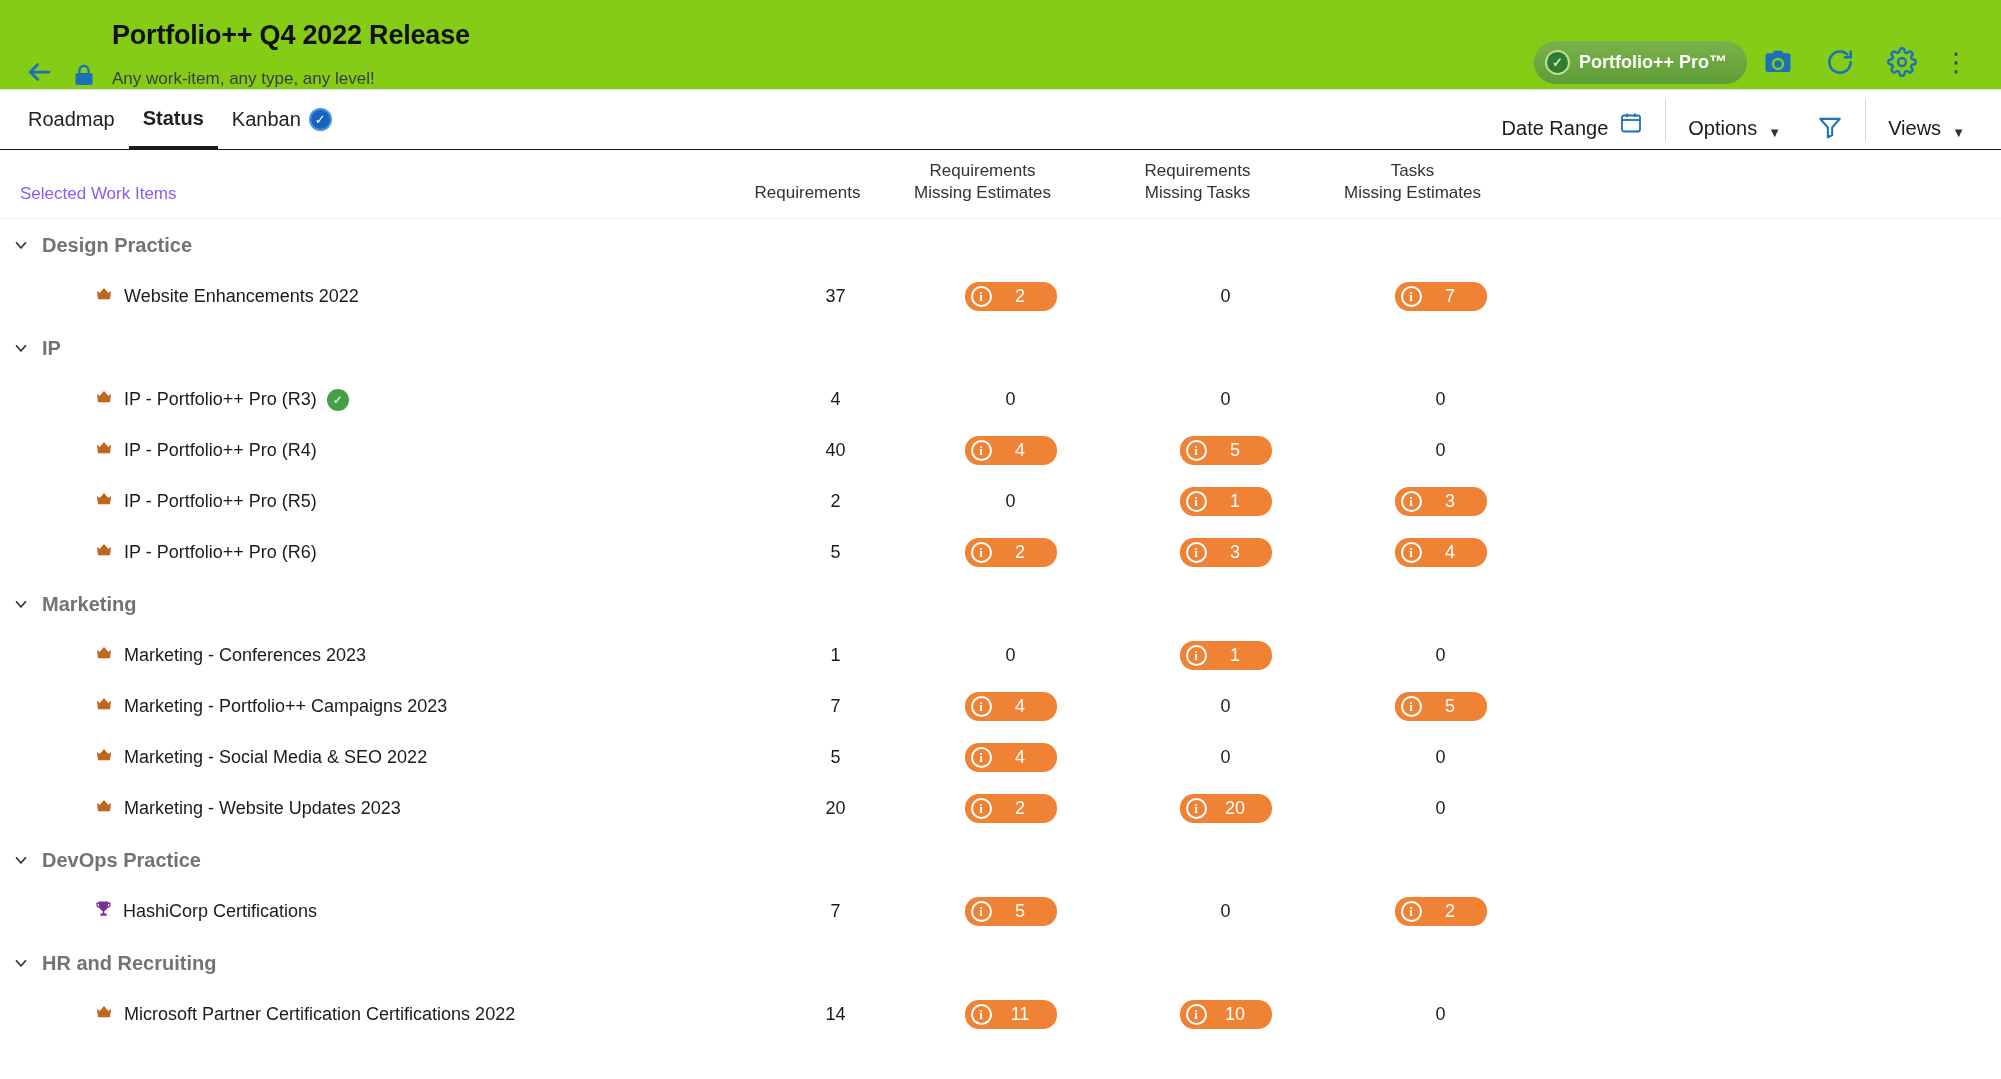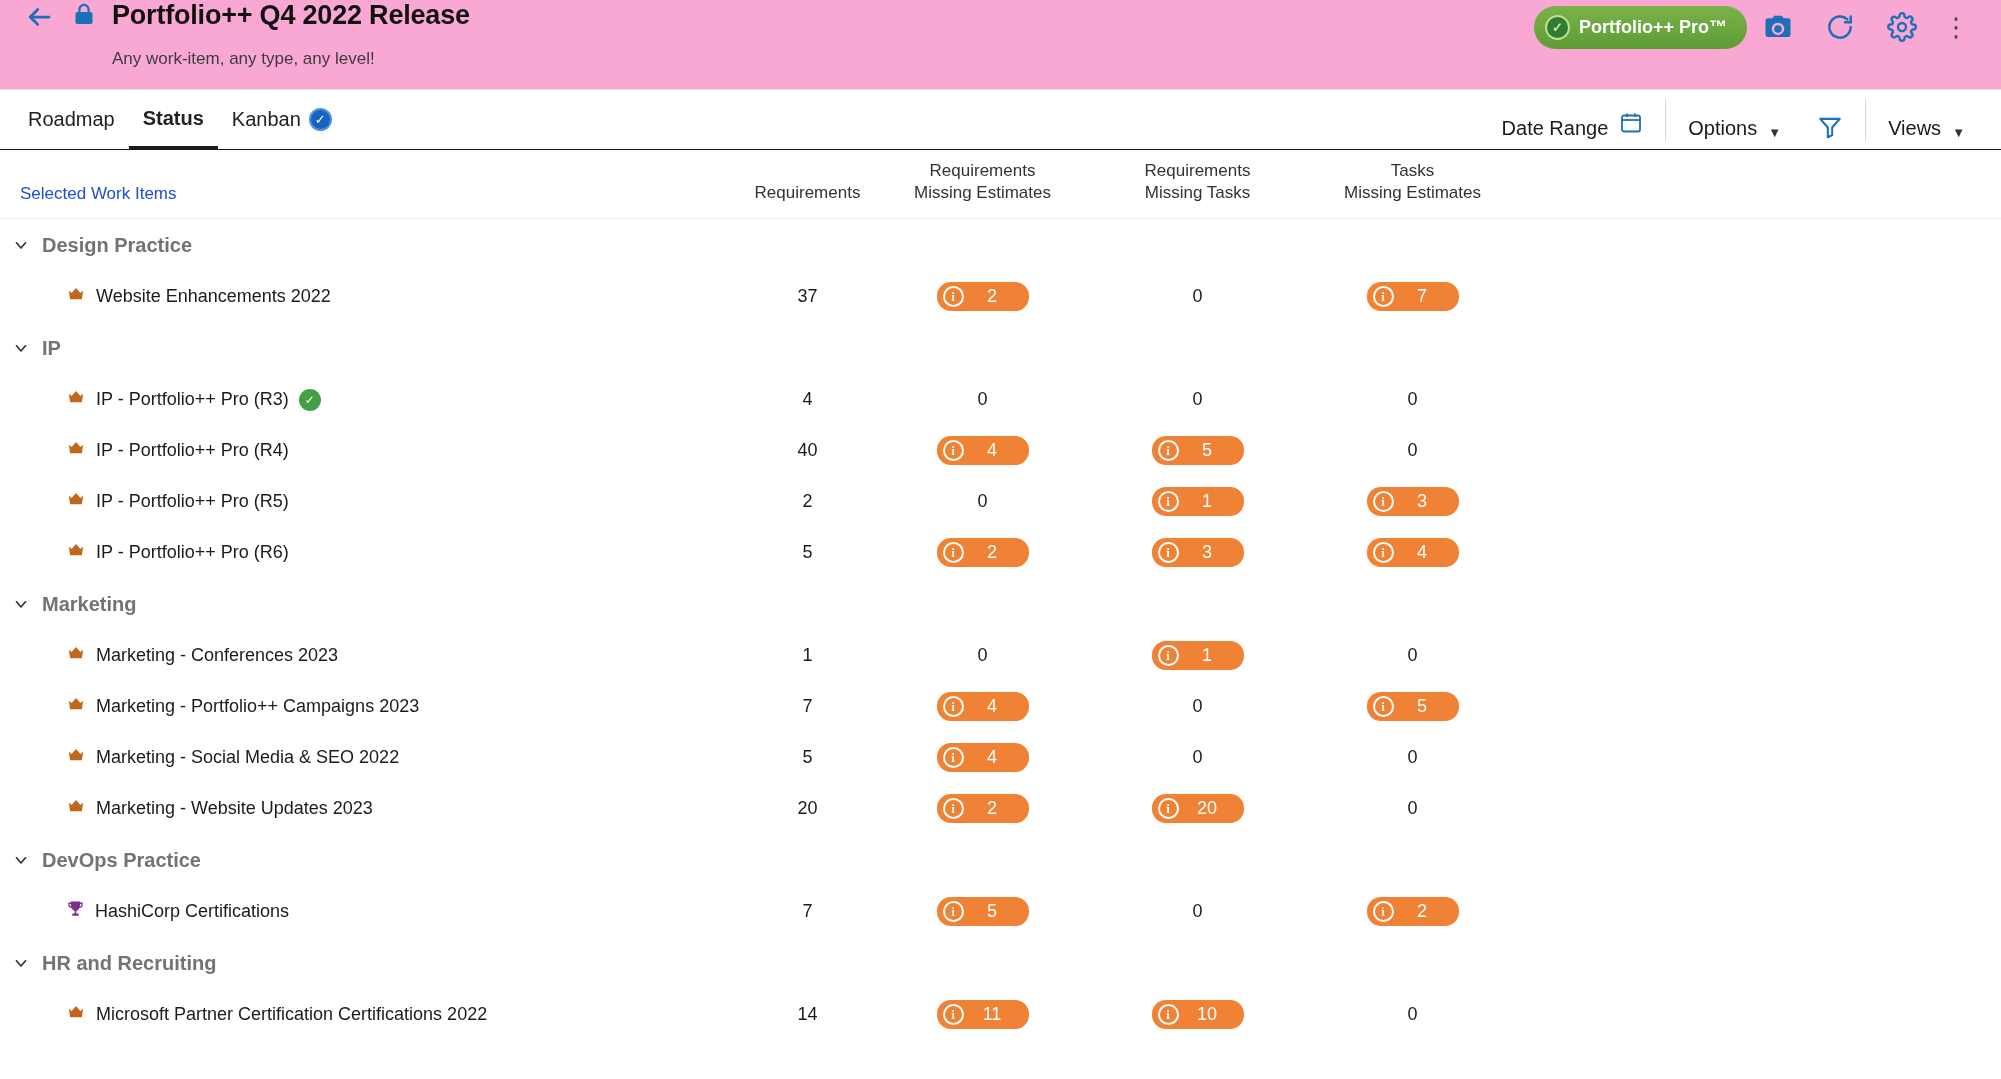--- a/index.html
+++ b/index.html
@@ -9,24 +9,24 @@
     background: #ffffff;
     font-family: "Liberation Sans", sans-serif;
     color: #1b1b1b;
     overflow: hidden;
   }
 
   
   .header {
     position: relative;
     height: 90px;
-    background: #f9a8d4;
+    background: #84cc16;
     border-bottom: 1px solid #e3e3e3;
     display: flex;
-    align-items: flex-start;
+    align-items: flex-end;
     padding: 0 22px;
   }
   .back-arrow {
     width: 34px; height: 34px;
     display: flex; align-items: center; justify-content: center;
     color: #1d6fb8;
     cursor: pointer;
     flex: 0 0 auto;
   }
   .lock-icon {
@@ -119,21 +119,21 @@
   .chev { font-size: 13px; color: #333; }
 
   
   .table { width: 100%; }
   .col-head {
     display: flex;
     align-items: flex-end;
     padding: 10px 0 14px 0;
     border-bottom: 1px solid #eee;
   }
-  .c-name { width: 740px; padding-left: 20px; font-size: 17px; color: #1d4ed8; }
+  .c-name { width: 740px; padding-left: 20px; font-size: 17px; color: #8b5cf6; }
   .c-num  { width: 135px; text-align: center; font-size: 17px; color: #333; line-height: 1.3; }
   .c-wide { width: 215px; text-align: center; font-size: 17px; color: #333; line-height: 1.3; }
 
   .group-row {
     display: flex; align-items: center;
     height: 52px;
     padding-left: 8px;
     cursor: pointer;
   }
   .caret {
@@ -144,20 +144,21 @@
   }
   .group-label { font-size: 20px; font-weight: bold; color: #737373; margin-left: 8px; }
 
   .item-row { display: flex; align-items: center; height: 51px; }
   .item-name {
     width: 740px;
     display: flex; align-items: center; gap: 10px;
     padding-left: 66px;
     font-size: 18px;
     color: #1b1b1b;
+    margin-left: 28px;
   }
   .crown { color: #c0671c; font-size: 17px; }
   .trophy { color: #7b2f8f; font-size: 17px; }
   .check-green {
     width: 22px; height: 22px; border-radius: 50%;
     background: #43a047; color: #fff;
     display: flex; align-items: center; justify-content: center;
     font-size: 12px;
   }
   .cell {

